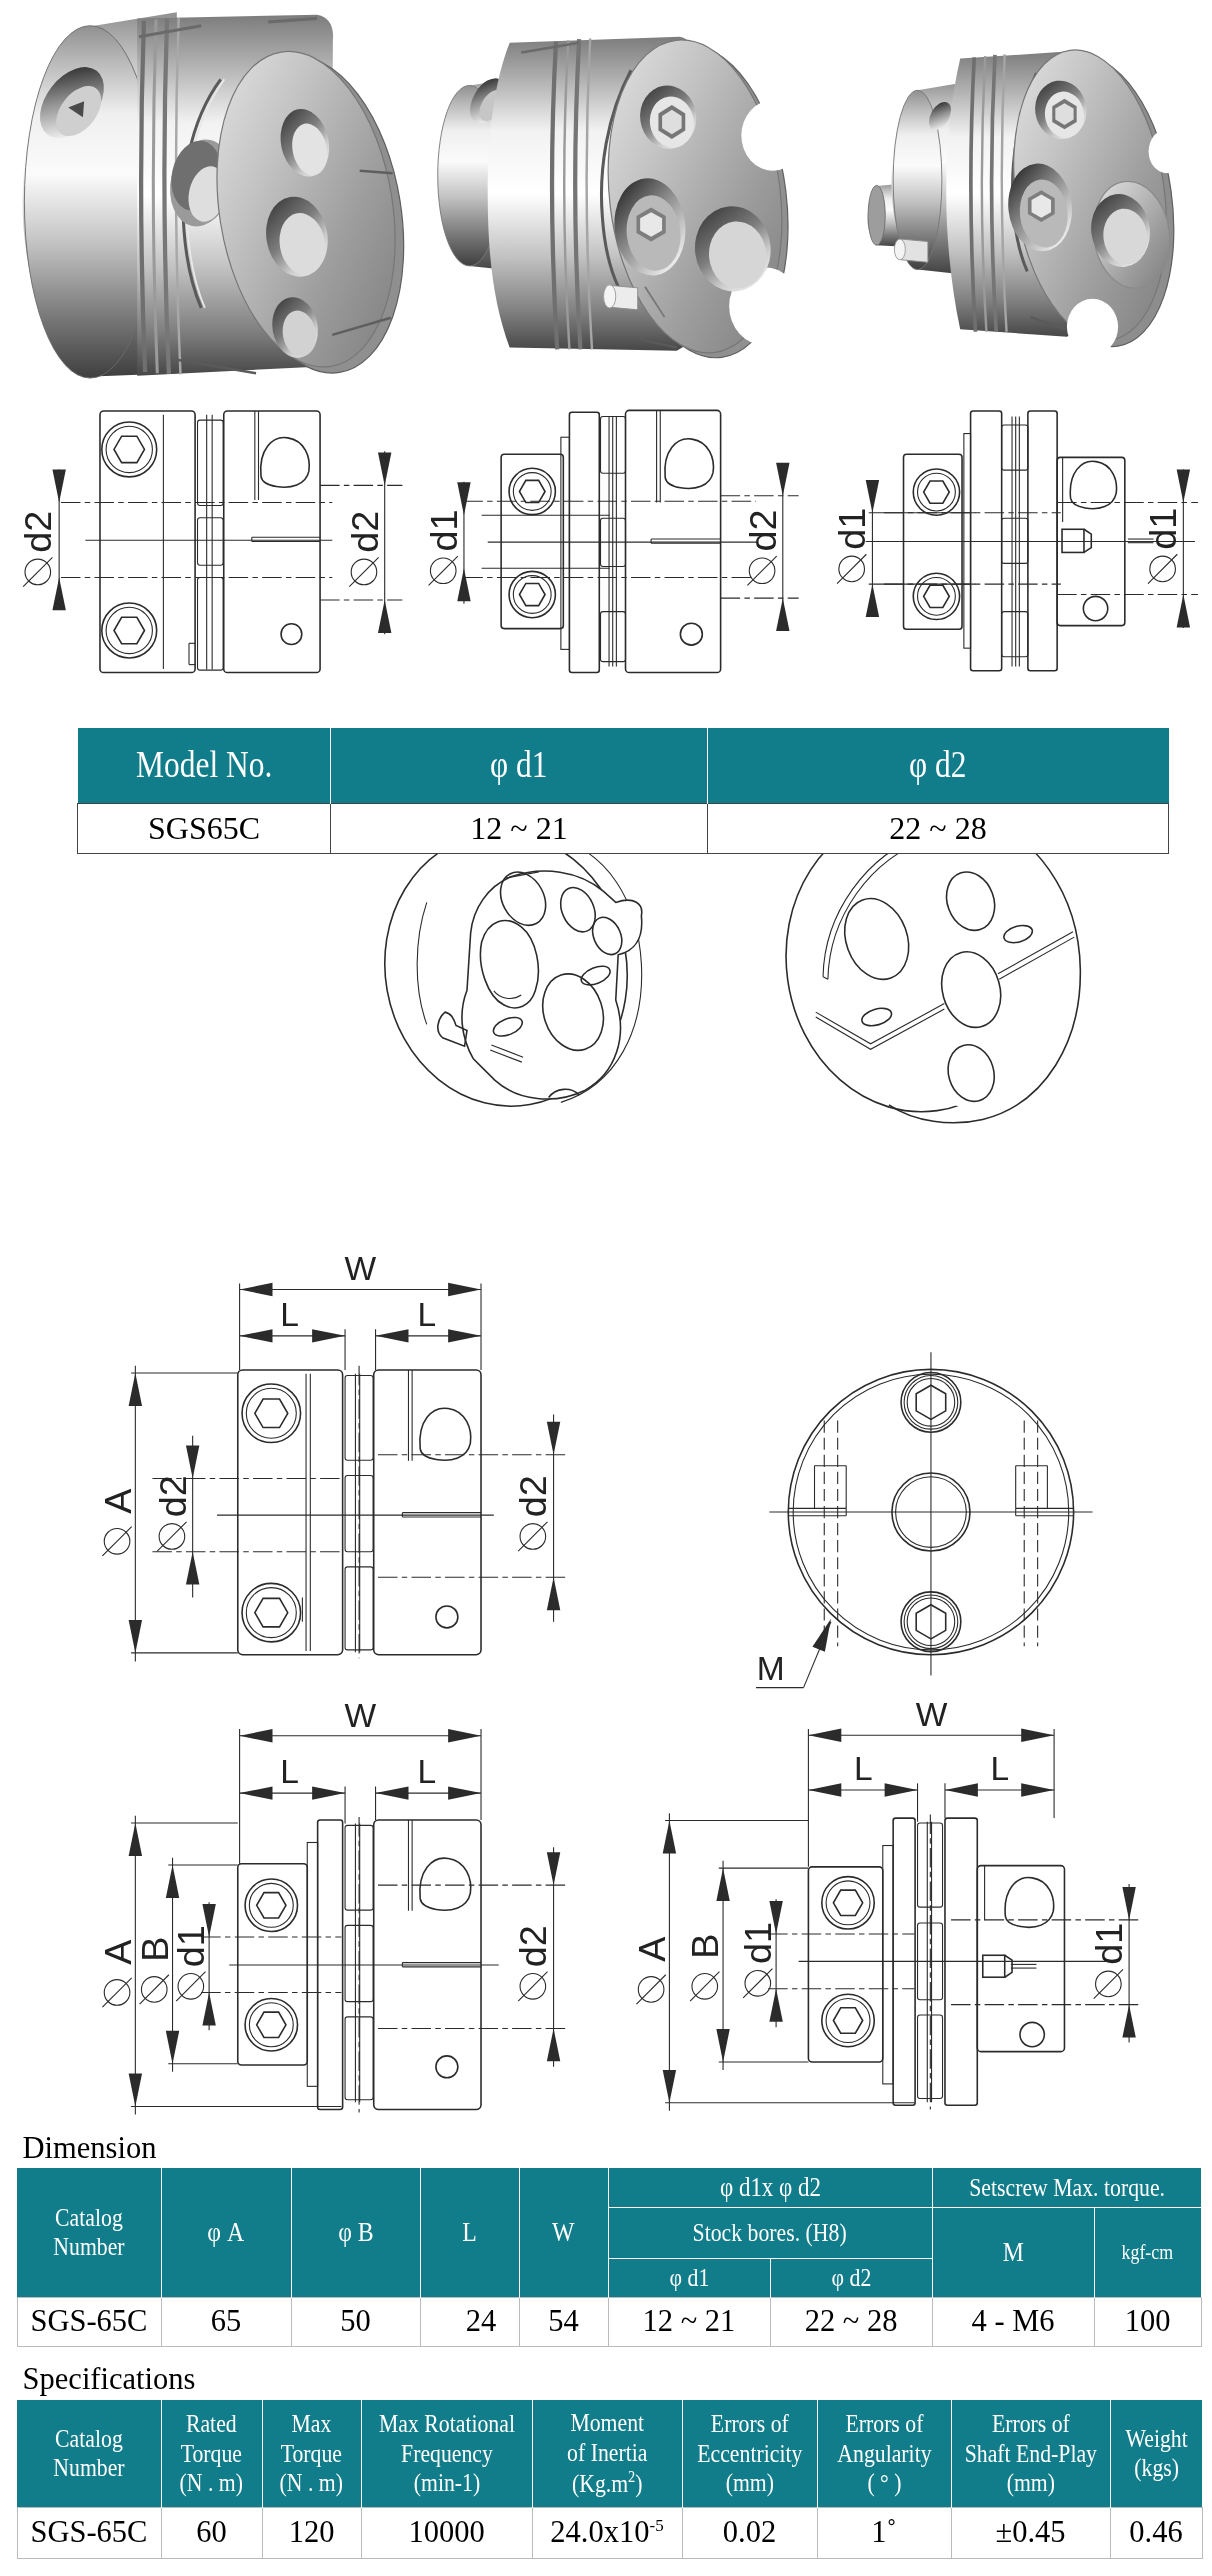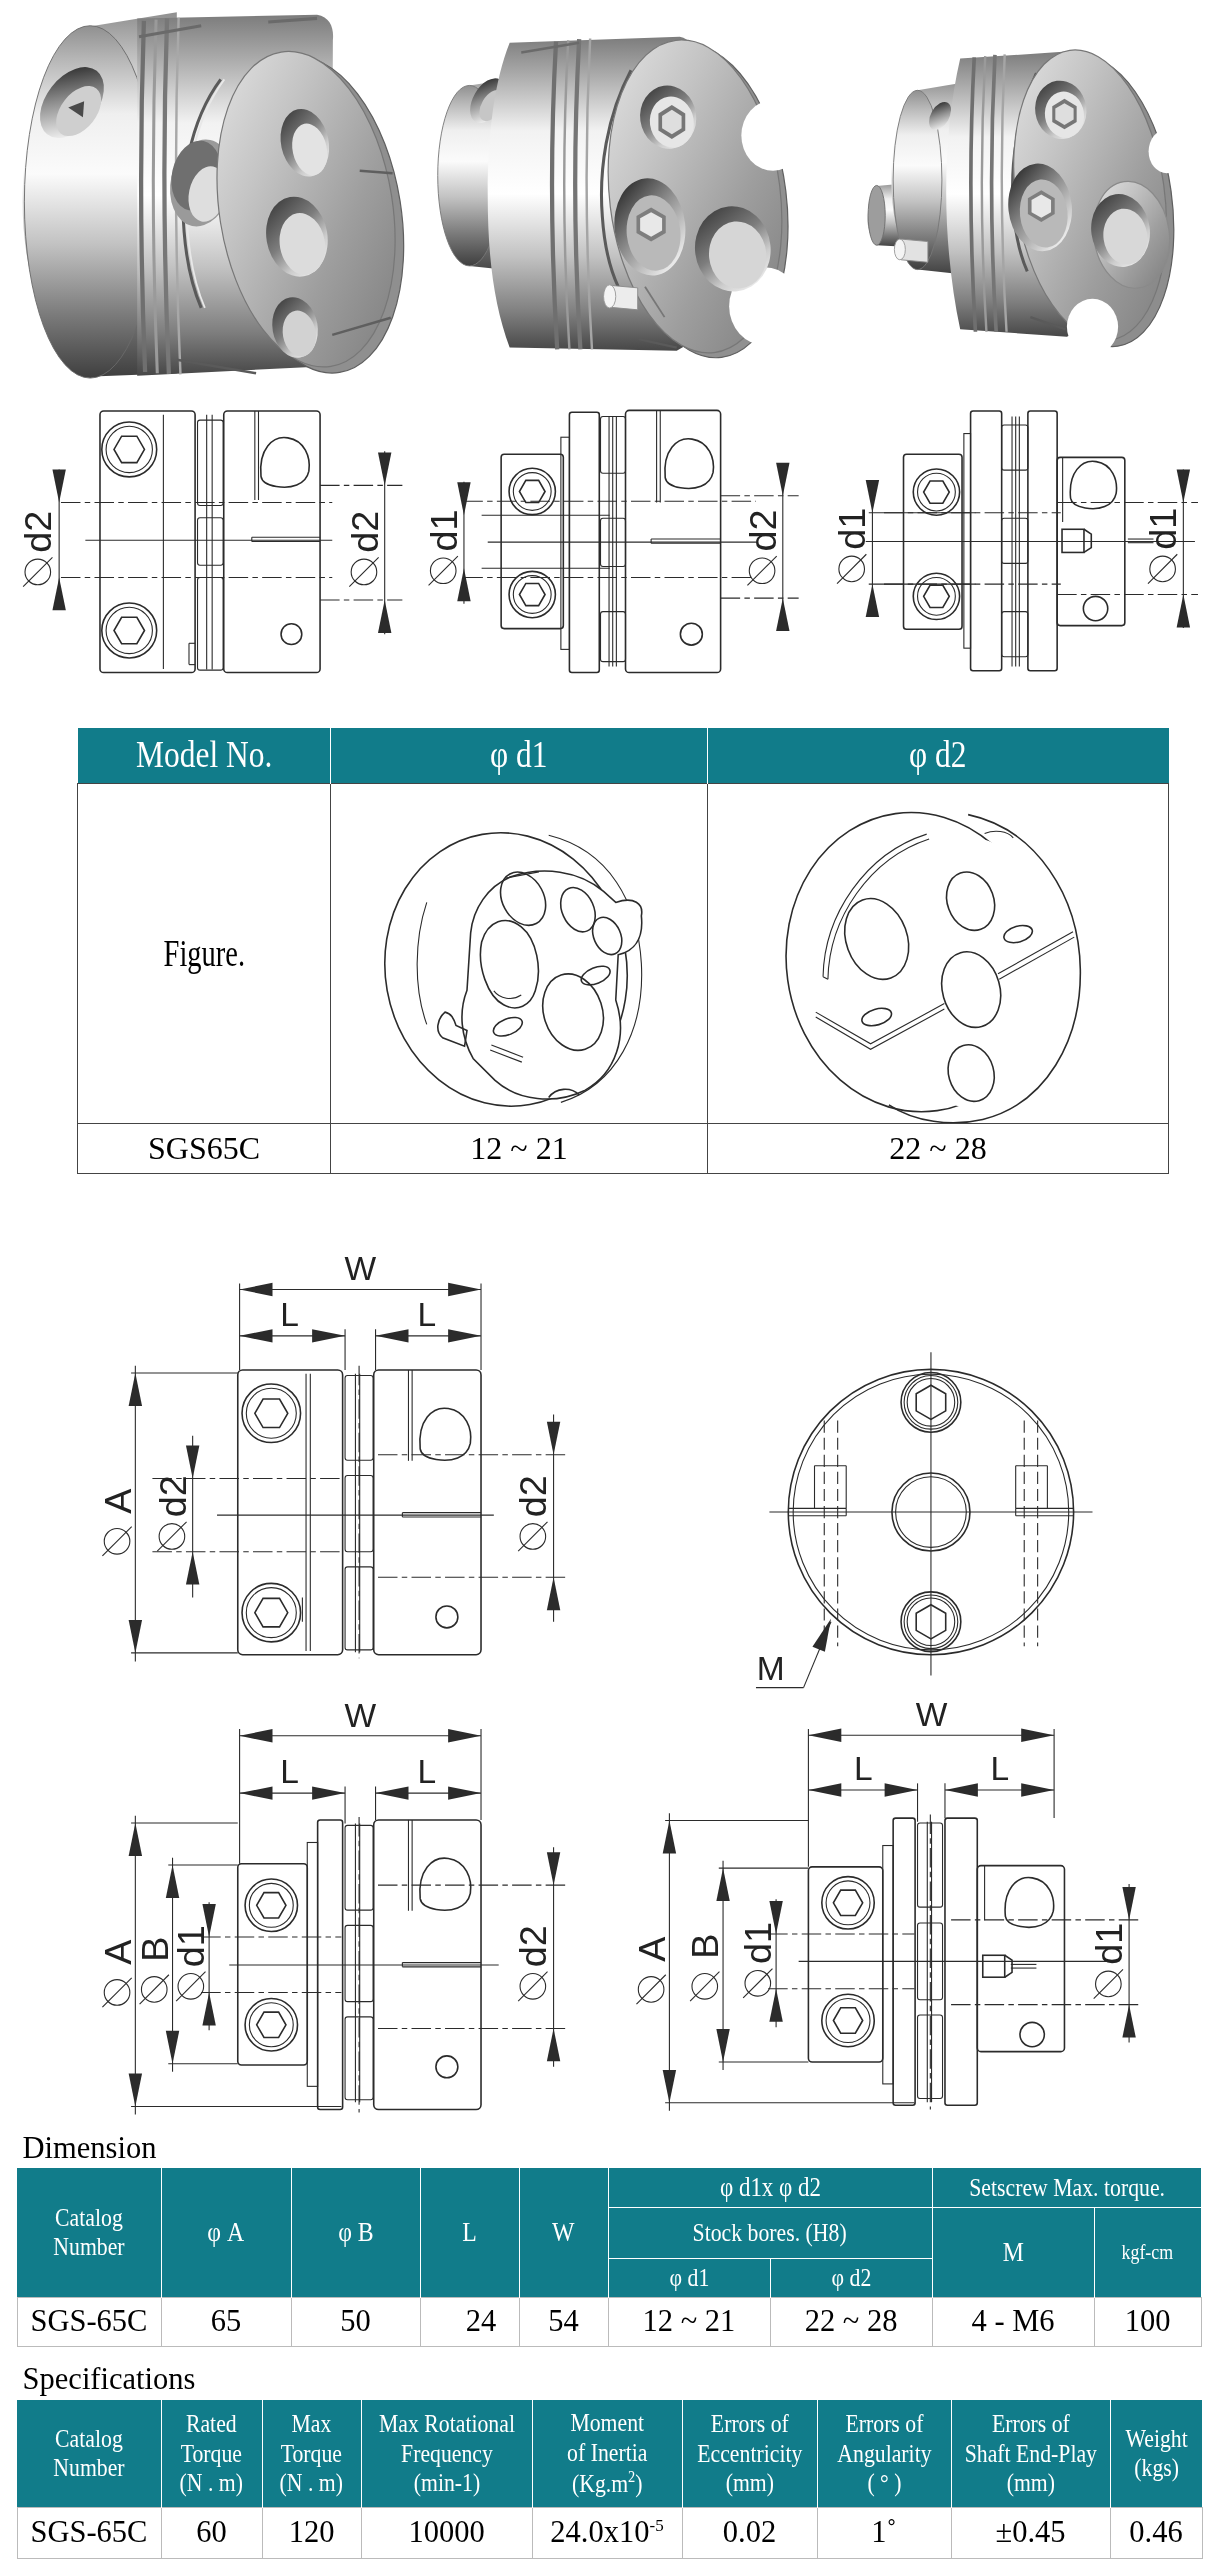--- a/index.html
+++ b/index.html
@@ -748,35 +748,27 @@
 </svg>
 
 <div class="abs" style="left:77px;top:728px;">
 <table style="width:1091px;">
   <colgroup>
         <col style="width:253px">
         <col style="width:377px">
         <col style="width:461px">
       </colgroup>
   <tbody>
-        <tr style="height:55px;">
+        <tr style="height:75px;">
 
     <td class="teal hd" style="font-size:37px;border-right:1.8px solid #fff;"><span class="cx">Model No.</span></td>
 
     <td class="teal hd" style="font-size:37px;border-right:1.8px solid #fff;"><span class="cx">φ d1</span></td>
 
     <td class="teal hd" style="font-size:37px;"><span class="cx">φ d2</span></td>
-  </tr>
-  <tr style="height:340px;">
-
-    <td style="border:1.2px solid #444;background:transparent;font-size:38px;text-align:center;vertical-align:middle;"><span class="cy">Figure.</span></td>
-
-    <td style="border:1.2px solid #444;background:transparent;"></td>
-
-    <td style="border:1.2px solid #444;background:transparent;"></td>
   </tr>
   <tr style="height:50px;">
 
     <td class="dt" style="border:1.2px solid #444;font-size:32px;">SGS65C</td>
 
     <td class="dt" style="border:1.2px solid #444;font-size:32px;">12 ~ 21</td>
 
     <td class="dt" style="border:1.2px solid #444;font-size:32px;">22 ~ 28</td>
   </tr>
 </tbody>

